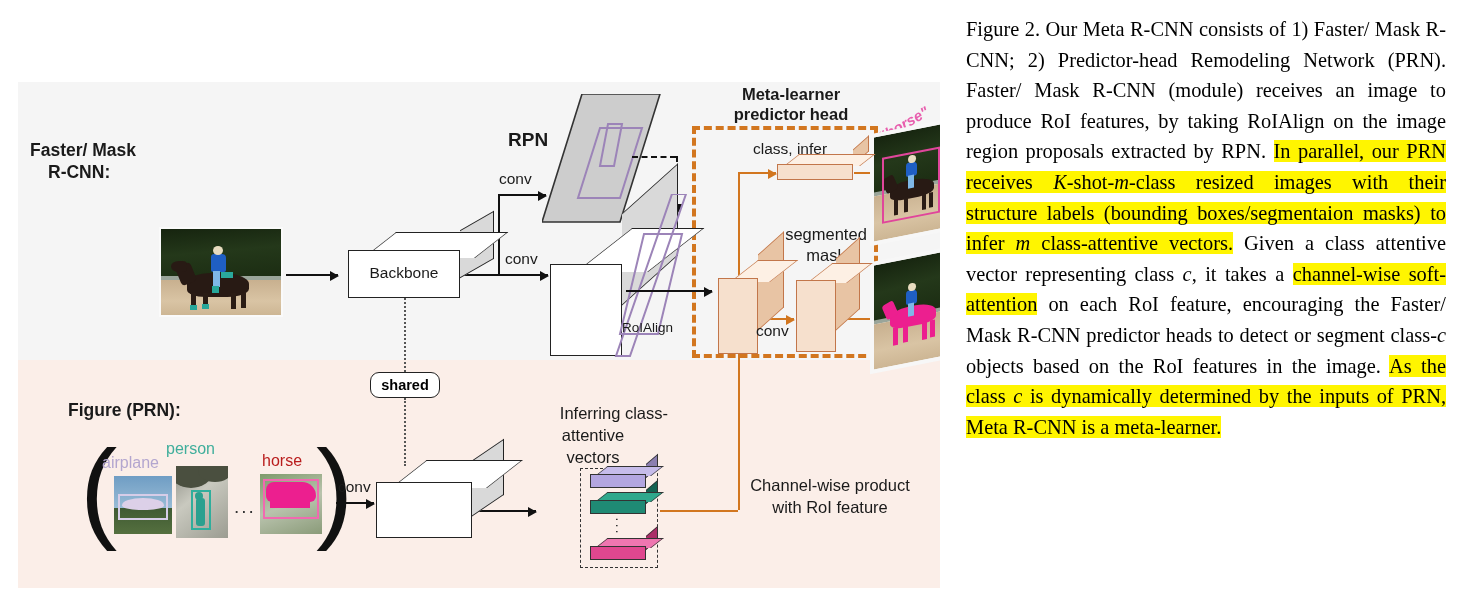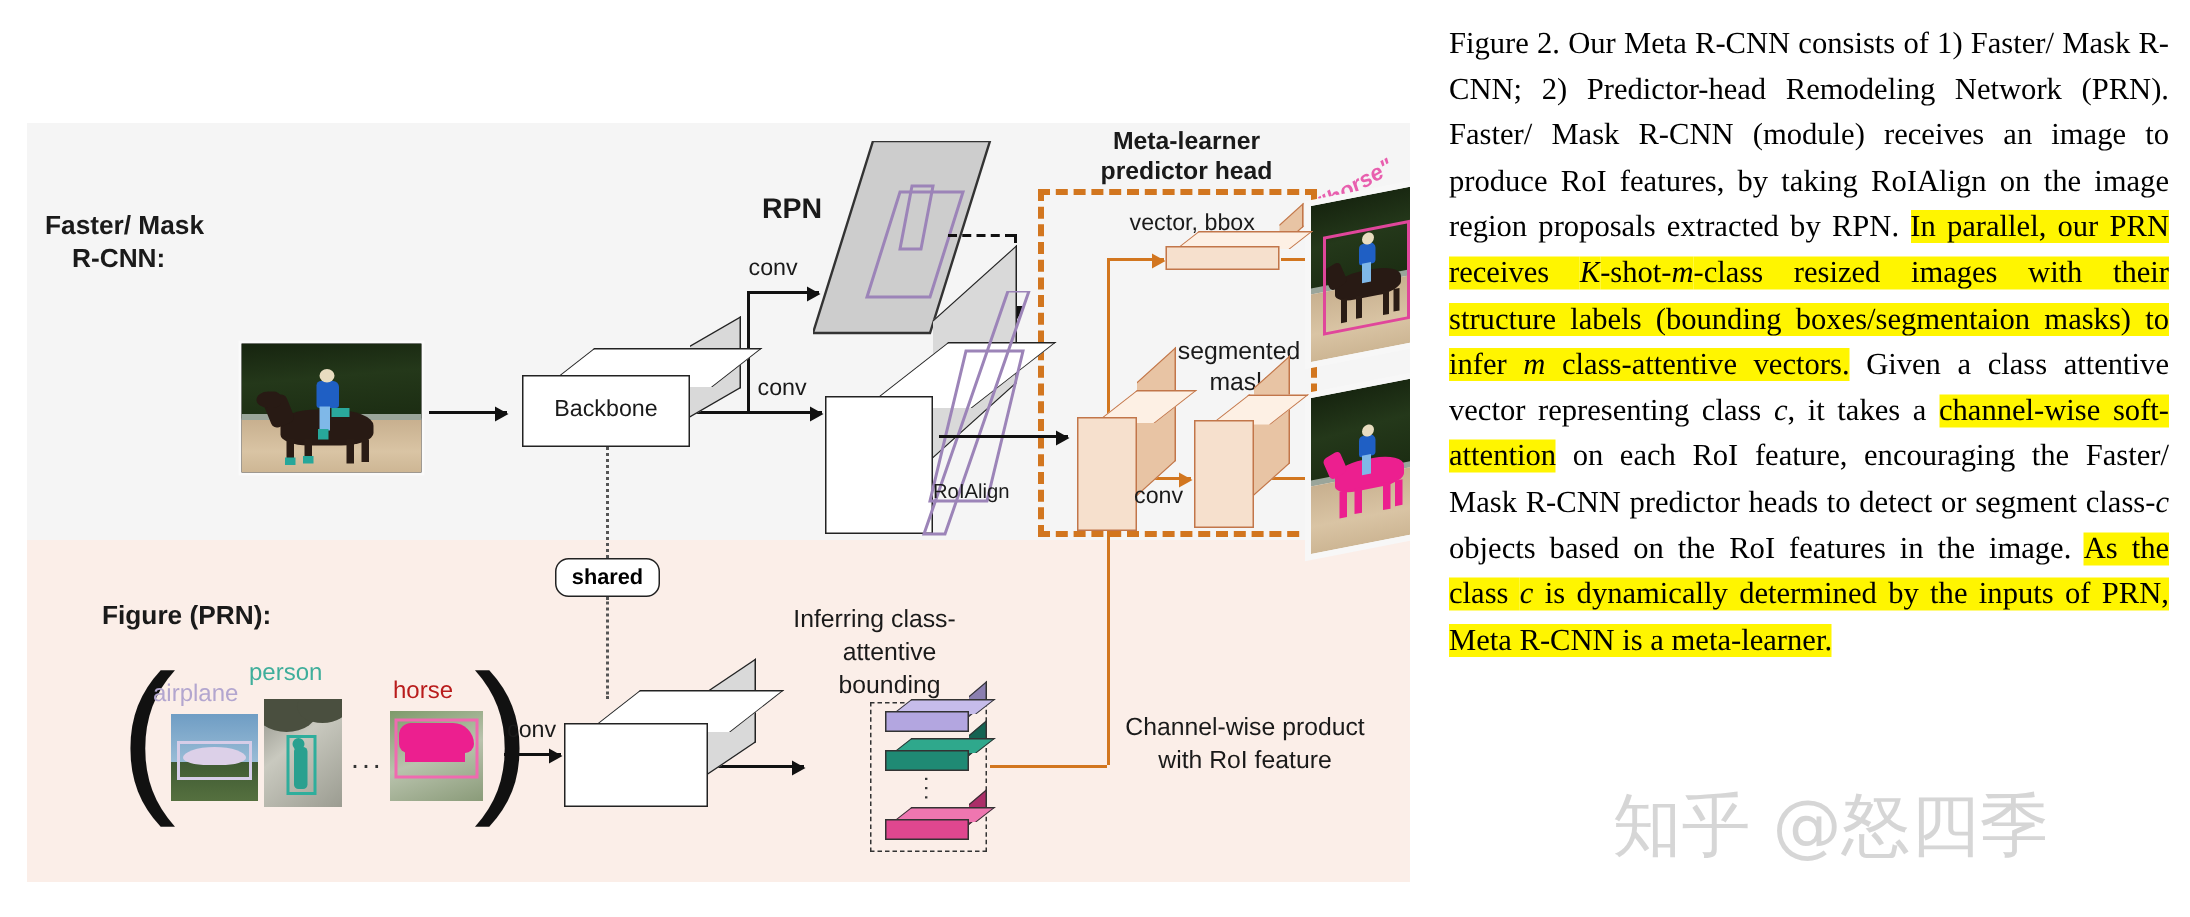--- a/index.html
+++ b/index.html
@@ -294,21 +294,21 @@
     </svg>
 
     <div class="lbl" style="left:604px; top:238px; font-size:13.5px; z-index:9;">RoIAlign</div>
     <div class="arrow-h" style="left:608px; top:208px; width:86px; z-index:9;"></div>
 
     <div class="lbl bold center" style="left:688px; top:2px; width:170px; font-size:16.5px; line-height:20px;">Meta-learner</div>
     <div class="lbl bold center" style="left:688px; top:22px; width:170px; font-size:16.5px; line-height:20px;">predictor head</div>
 
     <div id="meta-frame" style="left:674px; top:44px; width:186px; height:232px;"></div>
 
-    <div class="lbl" style="left:735px; top:58px; font-size:15.5px;">vector, bbox</div>
+    <div class="lbl" style="left:735px; top:58px; font-size:15.5px;">class, infer</div>
 
     <div class="cuboid peach" style="left:759px; top:82px; width:76px; height:16px;">
       <div class="side" style="width:16px; transform: skewY(-42deg) translateX(16px);"></div>
       <div class="top" style="height:12px; top:-10px; transform: skewX(-52deg) translateX(7px);"></div>
       <div class="front"></div>
     </div>
 
     <div class="cuboid peach" style="left:700px; top:196px; width:40px; height:76px;">
       <div class="side" style="width:26px; transform: skewY(-42deg) translateX(26px);"></div>
       <div class="top" style="height:22px; top:-18px; transform: skewX(-52deg) translateX(12px);"></div>
@@ -414,23 +414,23 @@
     <div class="lbl" style="left:320px; top:396px; font-size:15.5px; z-index:9;">conv</div>
 
     <div class="cuboid" style="left:358px; top:400px; width:96px; height:56px;">
       <div class="side" style="width:32px; transform: skewY(-34deg) translateX(32px);"></div>
       <div class="top" style="height:28px; top:-22px; transform: skewX(-52deg) translateX(15px);"></div>
       <div class="front"></div>
     </div>
 
     <div class="arrow-h" style="left:456px; top:428px; width:62px;"></div>
 
-    <div class="lbl center" style="left:490px; top:320px; width:150px; font-size:16.5px; line-height:22px;">Inferring class-</div>
+    <div class="lbl center" style="left:500px; top:320px; width:150px; font-size:16.5px; line-height:22px;text-align:right;">Inferring class-</div>
     <div class="lbl center" style="left:500px; top:342px; width:150px; font-size:16.5px; line-height:22px;">attentive</div>
-    <div class="lbl center" style="left:500px; top:364px; width:150px; font-size:16.5px; line-height:22px;">bounding</div>
+    <div class="lbl center" style="left:500px; top:364px; width:150px; font-size:16.5px; line-height:22px;">vectors</div>
 
     <div id="vec-frame" style="left:562px; top:386px; width:78px; height:100px;"></div>
 
     <div class="vecbar" style="left:572px; top:392px; width:56px; height:14px;">
       <div class="vside" style="width:12px; background:#8b7fb0; transform: skewY(-40deg) translateX(12px);"></div>
       <div class="vtop" style="height:10px; top:-8px; background:#c6bcea; transform: skewX(-52deg) translateX(5px);"></div>
       <div class="vfront" style="background:#b3a6e0;"></div>
     </div>
     <div class="vecbar" style="left:572px; top:418px; width:56px; height:14px;">
       <div class="vside" style="width:12px; background:#146352; transform: skewY(-40deg) translateX(12px);"></div>
@@ -449,15 +449,14 @@
     <div class="line-h orange" style="left:642px; top:428px; width:78px;"></div>
     <div class="arrow-v orange up" style="left:720px; top:272px; height:156px;"></div>
 
     <div class="lbl center" style="left:712px; top:392px; width:200px; font-size:16.5px; line-height:22px;">Channel-wise product</div>
     <div class="lbl center" style="left:712px; top:414px; width:200px; font-size:16.5px; line-height:22px;">with RoI feature</div>
 
   </div>
 
   <div id="caption"><span>Figure 2. Our Meta R-CNN consists of 1) Faster/ Mask R-CNN; 2) Predictor-head Remodeling Network (PRN). Faster/ Mask R-CNN (module) receives an image to produce RoI features, by taking RoIAlign on the image region proposals extracted by RPN. </span><span class="hl">In parallel, our PRN receives </span><span class="hl mi">K</span><span class="hl">-shot-</span><span class="hl mi">m</span><span class="hl">-class resized images with their structure labels (bounding boxes/segmentaion masks) to infer </span><span class="hl mi">m</span><span class="hl"> class-attentive vectors.</span><span> Given a class attentive vector representing class </span><span class="mi">c</span><span>, it takes a </span><span class="hl">channel-wise soft-attention</span><span> on each RoI feature, encouraging the Faster/ Mask R-CNN predictor heads to detect or segment class-</span><span class="mi">c</span><span> objects based on the RoI features in the image. </span><span class="hl">As the class </span><span class="hl mi">c</span><span class="hl"> is dynamically determined by the inputs of PRN, Meta R-CNN is a meta-learner.</span></div>
 
-  <div id="watermark">知乎 @怒四季</div>
 
 </div>
 
 </body></html>

